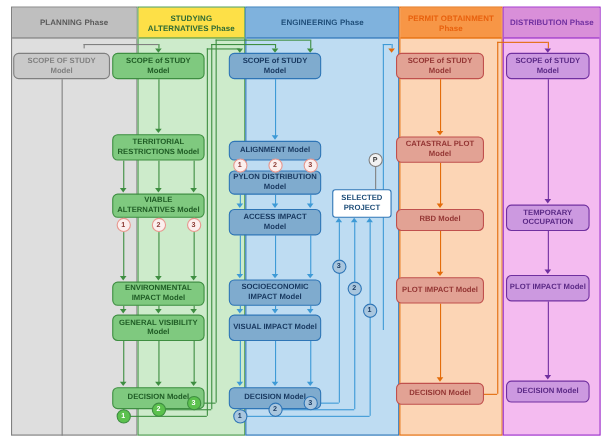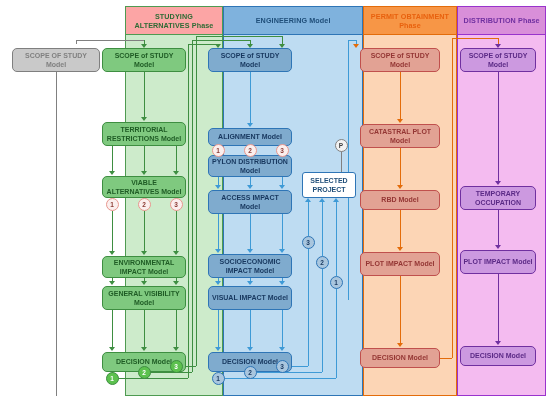--- a/index.html
+++ b/index.html
@@ -32,26 +32,30 @@
         font-size:6.5px;font-weight:bold;z-index:8;}
 
   .selproj{position:absolute;box-sizing:border-box;border:1.2px solid #2E75B6;border-radius:3px;
            background:#FFFFFF;color:#1F4E79;display:flex;align-items:center;justify-content:center;
            text-align:center;font-size:7px;font-weight:bold;line-height:1.3;z-index:9;}
 </style>
 </head>
 <body>
 
 <div id="canvas">
+    <div class="lane" style="left: 10.0833px; width: 114.583px; background: rgb(222, 222, 222); border-color: rgb(128, 128, 128);">
+      <div class="lane-head" style="background: rgb(191, 191, 191); color: rgb(89, 89, 89); border-bottom: 1.5px solid rgb(128, 128, 128);">PLANNING Phase</div>
+      <div class="lane-body"></div>
+    </div>
     <div class="lane" style="left: 124.667px; width: 98.5417px; background: rgb(205, 235, 203); border-color: rgb(78, 154, 81);">
-      <div class="lane-head" style="background: #fca5a5; color: rgb(46, 107, 53); border-bottom: 1.5px solid rgb(78, 154, 81);">STUDYING ALTERNATIVES Phase</div>
+      <div class="lane-head" style="background: #fde047; color: rgb(46, 107, 53); border-bottom: 1.5px solid rgb(78, 154, 81);">STUDYING ALTERNATIVES Phase</div>
       <div class="lane-body"></div>
     </div>
     <div class="lane" style="left: 223.208px; width: 139.792px; background: rgb(190, 220, 242); border-color: rgb(46, 117, 182);">
-      <div class="lane-head" style="background: rgb(127, 178, 221); color: rgb(31, 78, 121); border-bottom: 1.5px solid rgb(46, 117, 182);">ENGINEERING Model</div>
+      <div class="lane-head" style="background: rgb(127, 178, 221); color: rgb(31, 78, 121); border-bottom: 1.5px solid rgb(46, 117, 182);">ENGINEERING Phase</div>
       <div class="lane-body"></div>
     </div>
     <div class="lane" style="left: 363px; width: 93.9583px; background: rgb(252, 213, 181); border-color: rgb(227, 108, 10);">
       <div class="lane-head" style="background: rgb(247, 150, 70); color: rgb(232, 97, 14); border-bottom: 1.5px solid rgb(227, 108, 10);">PERMIT OBTAINMENT Phase</div>
       <div class="lane-body"></div>
     </div>
     <div class="lane" style="left: 456.958px; width: 89.375px; background: rgb(244, 187, 240); border-color: rgb(153, 51, 204);">
       <div class="lane-head" style="background: rgb(217, 143, 217); color: rgb(112, 48, 160); border-bottom: 1.5px solid rgb(153, 51, 204);">DISTRIBUTION Phase</div>
       <div class="lane-body"></div>
     </div>

